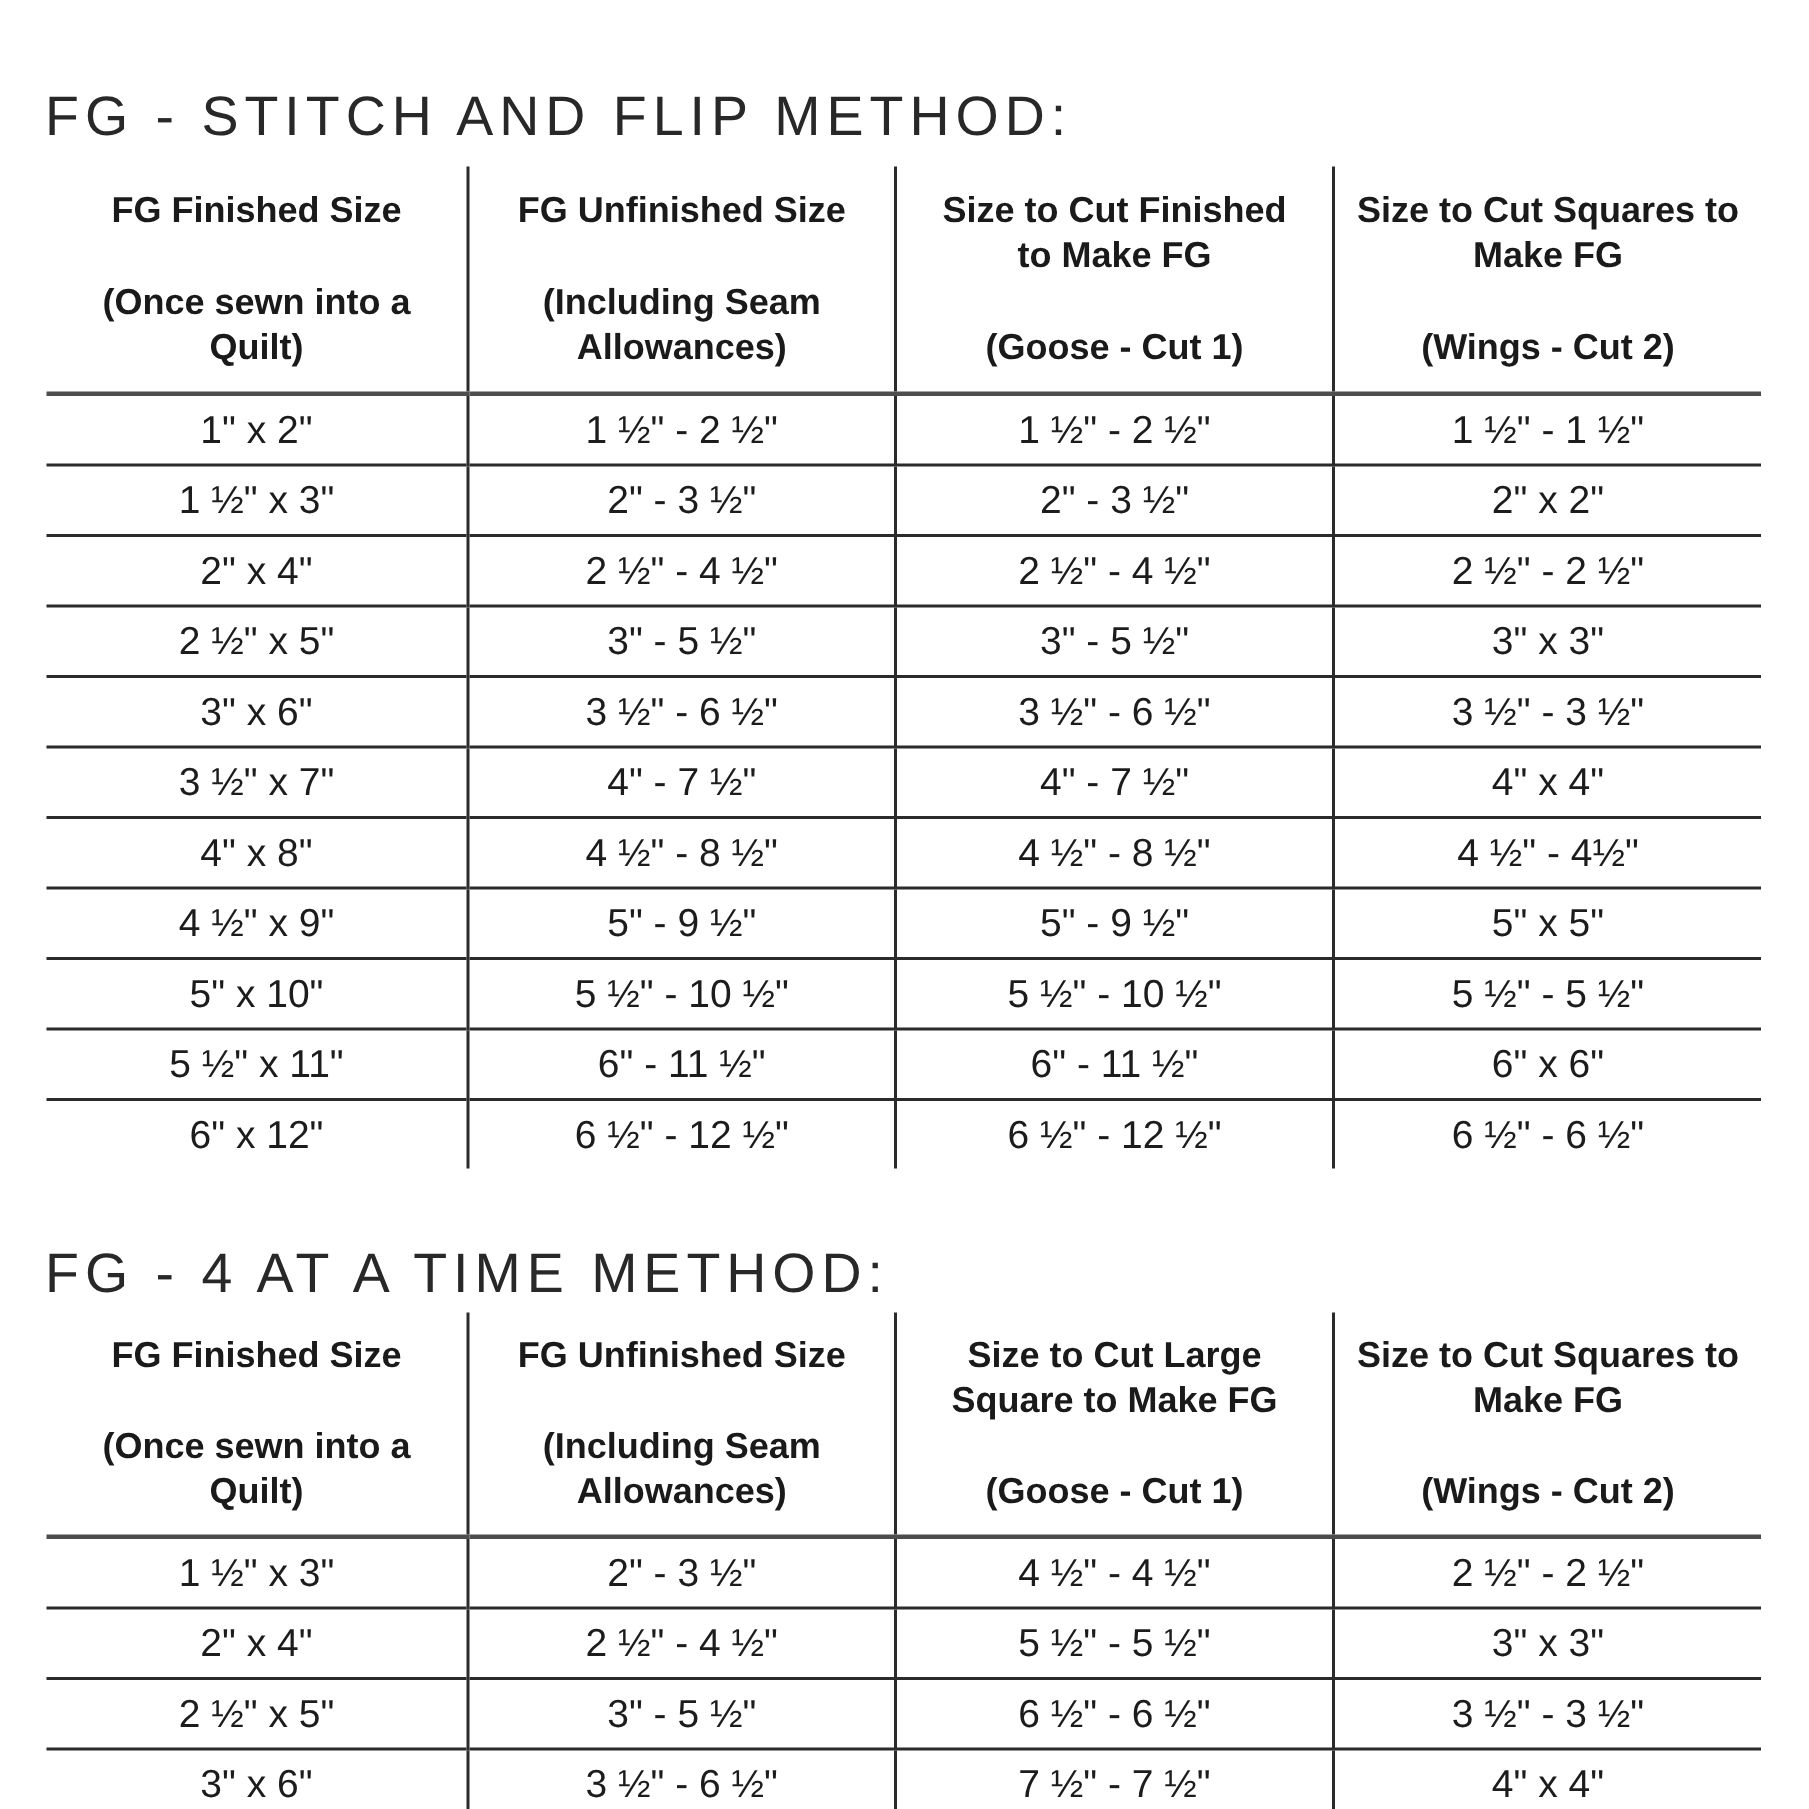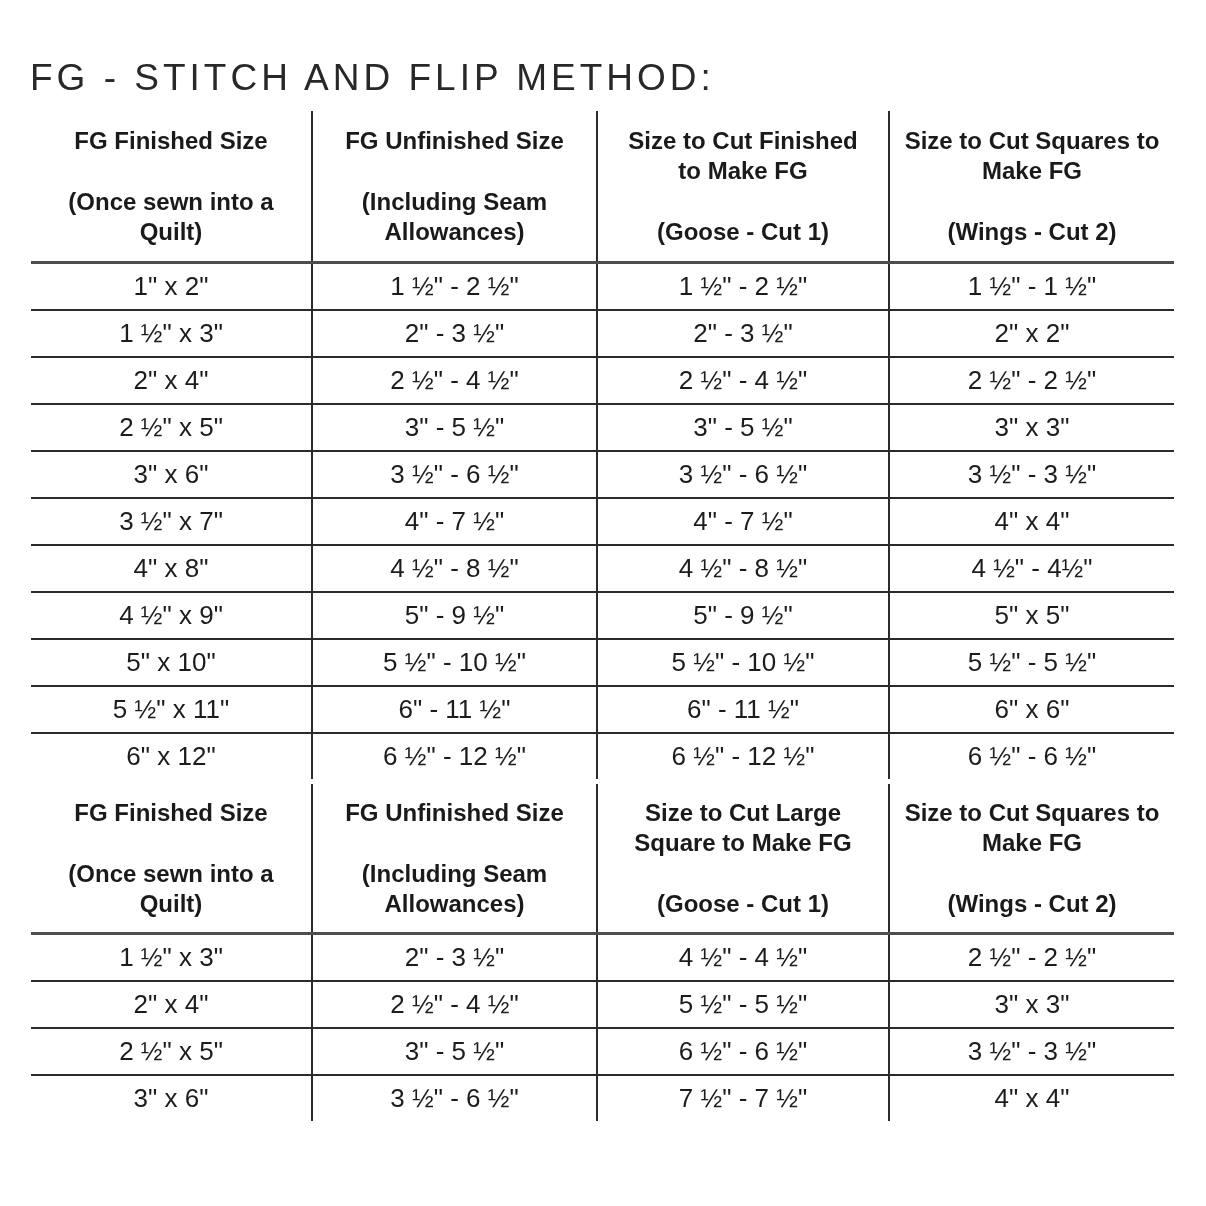--- a/index.html
+++ b/index.html
@@ -161,20 +161,21 @@
         </tr>
         <tr>
           <td>6" x 12"</td>
           <td>6 ½" - 12 ½"</td>
           <td>6 ½" - 12 ½"</td>
           <td>6 ½" - 6 ½"</td>
         </tr>
       </tbody>
   </table>
 
+  <h1 class="section-title title2">FG - 4 AT A TIME METHOD:</h1>
 
   <table class="size-table t2">
     <colgroup>
       <col style="width:281px">
         <col style="width:285px">
         <col style="width:292px">
         <col style="width:285px">
     </colgroup>
     <thead>
       <tr>

